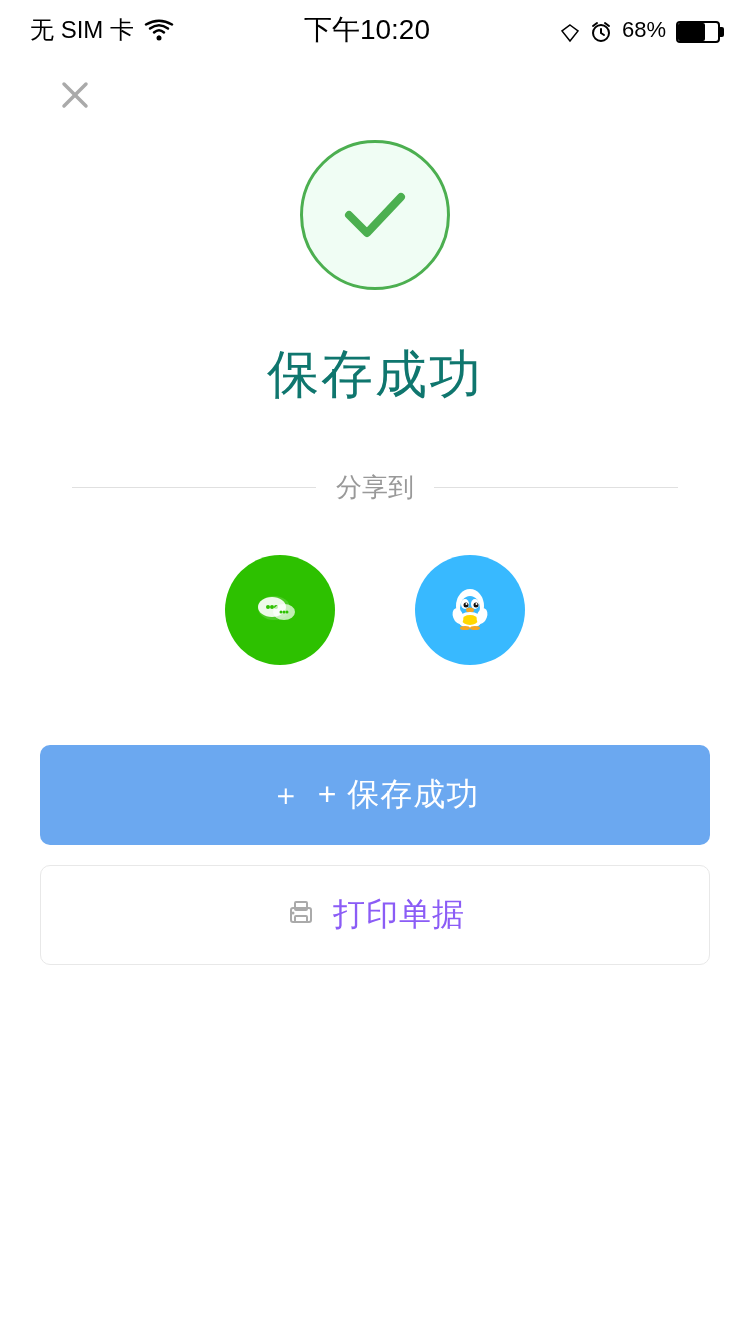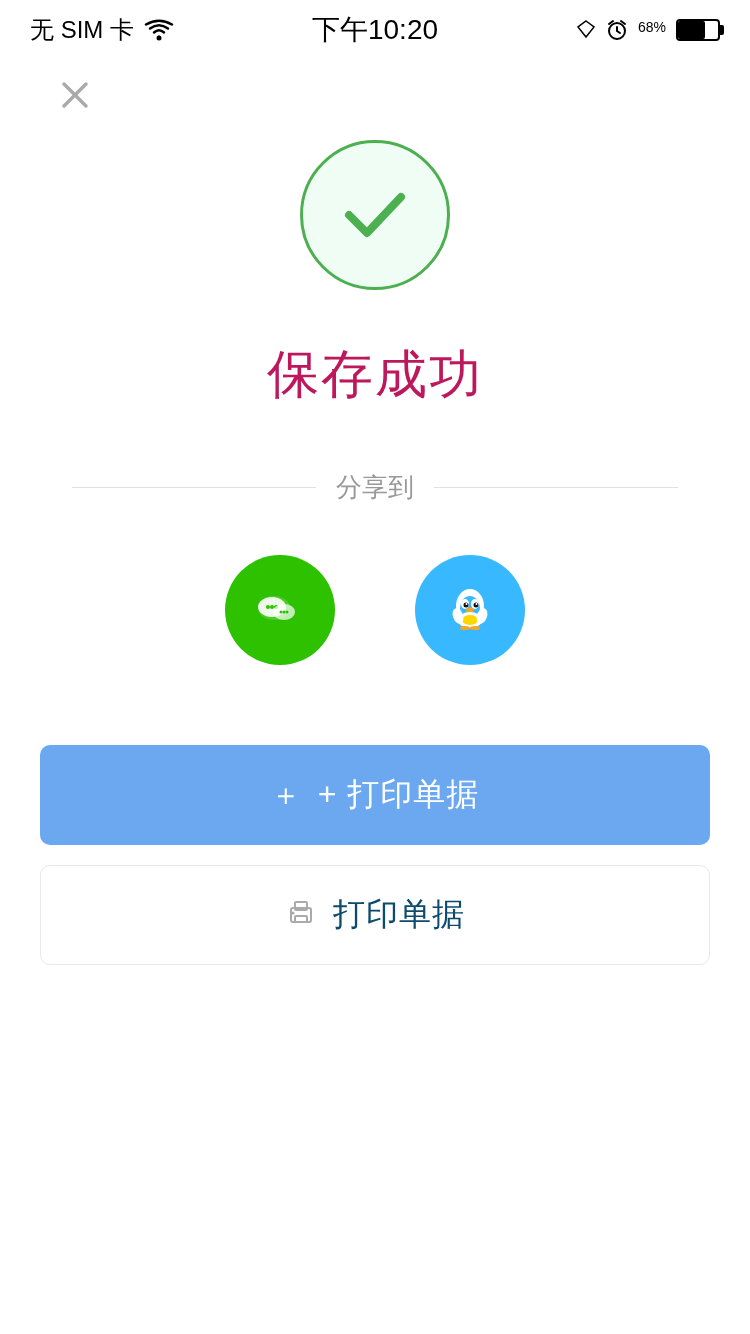--- a/index.html
+++ b/index.html
@@ -31,23 +31,23 @@
       color: #000;
       font-weight: 400;
     }
     .status-center {
       font-size: 28px;
       font-weight: 500;
       color: #000;
     }
     .status-right {
       display: flex;
-      align-items: flex-start;
+      align-items: flex-end;
       gap: 10px;
-      font-size: 14px;
+      font-size: 22px;
       color: #000;
     }
     .battery-icon {
       width: 44px;
       height: 22px;
       border: 2px solid #000;
       border-radius: 4px;
       position: relative;
       display: inline-block;
       vertical-align: middle;
@@ -109,21 +109,21 @@
     }
     .check-icon svg {
       width: 80px;
       height: 80px;
     }
 
     
     .success-title {
       font-size: 52px;
       font-weight: 400;
-      color: #be185d;
+      color: #0f766e;
       margin-bottom: 60px;
       letter-spacing: 2px;
     }
 
     
     .share-divider {
       width: 100%;
       display: flex;
       align-items: center;
       padding: 0 72px;
@@ -188,21 +188,21 @@
       font-size: 32px;
       cursor: pointer;
       letter-spacing: 1px;
     }
     .btn-primary {
       background: #6BA8F0;
       color: #fff;
     }
     .btn-secondary {
       background: #fff;
-      color: #0c4a6e;
+      color: #8b5cf6;
       border: 1px solid #e8e8e8;
     }
     .btn-icon {
       font-size: 30px;
     }
   </style>
 </head>
 <body>
 
 <div class="status-bar">
@@ -302,21 +302,21 @@
         <ellipse cx="27" cy="50" rx="5" ry="2" fill="#F5A623"></ellipse>
         <ellipse cx="37" cy="50" rx="5" ry="2" fill="#F5A623"></ellipse>
       </svg>
     </button>
   </div>
 
   <div class="action-buttons">
 
     <button class="action-btn btn-primary">
       <span class="btn-icon">＋</span>
-      <span>+ 打印单据</span>
+      <span>+ 保存成功</span>
     </button>
 
     <button class="action-btn btn-secondary">
       <span class="btn-icon">
         <svg width="32" height="32" viewBox="0 0 32 32" fill="none">
           <rect x="6" y="12" width="20" height="14" rx="2" stroke="#aaa" stroke-width="2" fill="none"></rect>
           <rect x="10" y="6" width="12" height="8" rx="1" stroke="#aaa" stroke-width="2" fill="none"></rect>
           <rect x="10" y="20" width="12" height="6" rx="1" stroke="#aaa" stroke-width="2" fill="none"></rect>
           <circle cx="8" cy="17" r="1.5" fill="#aaa"></circle>
         </svg>

